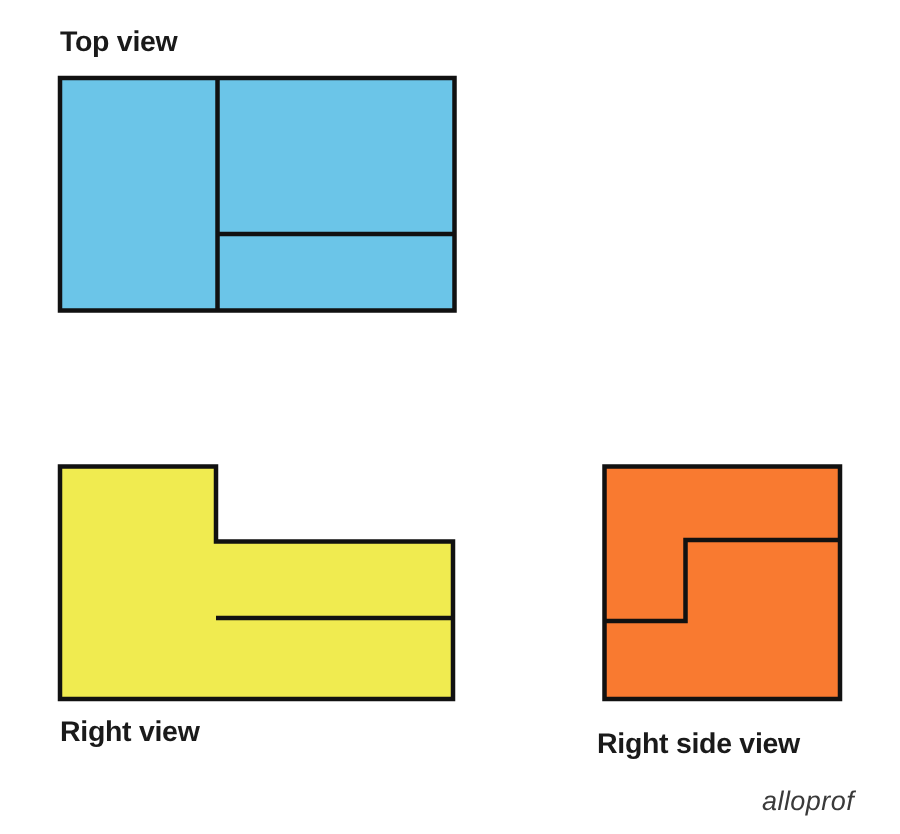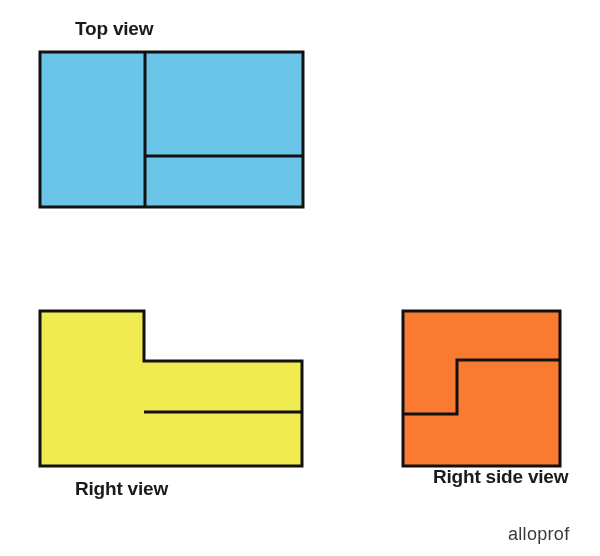--- a/index.html
+++ b/index.html
@@ -21,33 +21,33 @@
     width: 600px;
     height: 556px;
   }
   .label {
     position: absolute;
     font-weight: bold;
     font-size: 19px;
     color: #1a1a1a;
     letter-spacing: -0.2px;
     white-space: nowrap;
-    margin-left: 35px;
   }
   #label-top       { left: 40px;  top: 18px; }
   #label-front     { left: 40px;  top: 478px; }
-  #label-rightside { left: 398px; top: 466px; }
+  #label-rightside { left: 398px; top: 486px; }
   #watermark {
     position: absolute;
     left: 508px;
     top: 524px;
     font-size: 18px;
     color: #3a3a3a;
     letter-spacing: 0.3px;
     font-weight: normal;
+    font-style: italic;
   }
   svg { display: block; }
 </style>
 </head>
 <body>
 
 <svg id="canvas" viewBox="0 0 600 556" width="600" height="556" xmlns="http://www.w3.org/2000/svg">
 
   <g>
     <rect x="40" y="52" width="263" height="155" fill="#6BC5E8" stroke="#111111" stroke-width="3" stroke-linejoin="miter"></rect>

